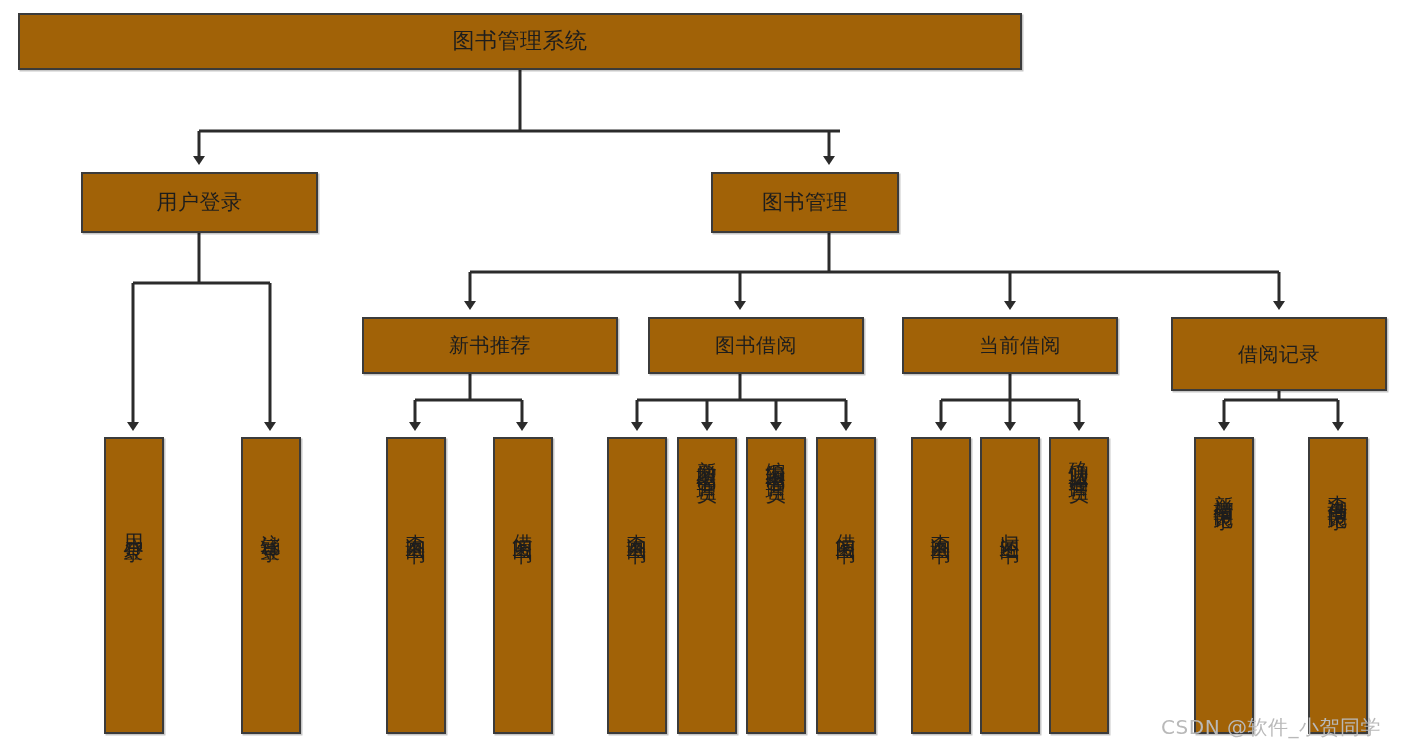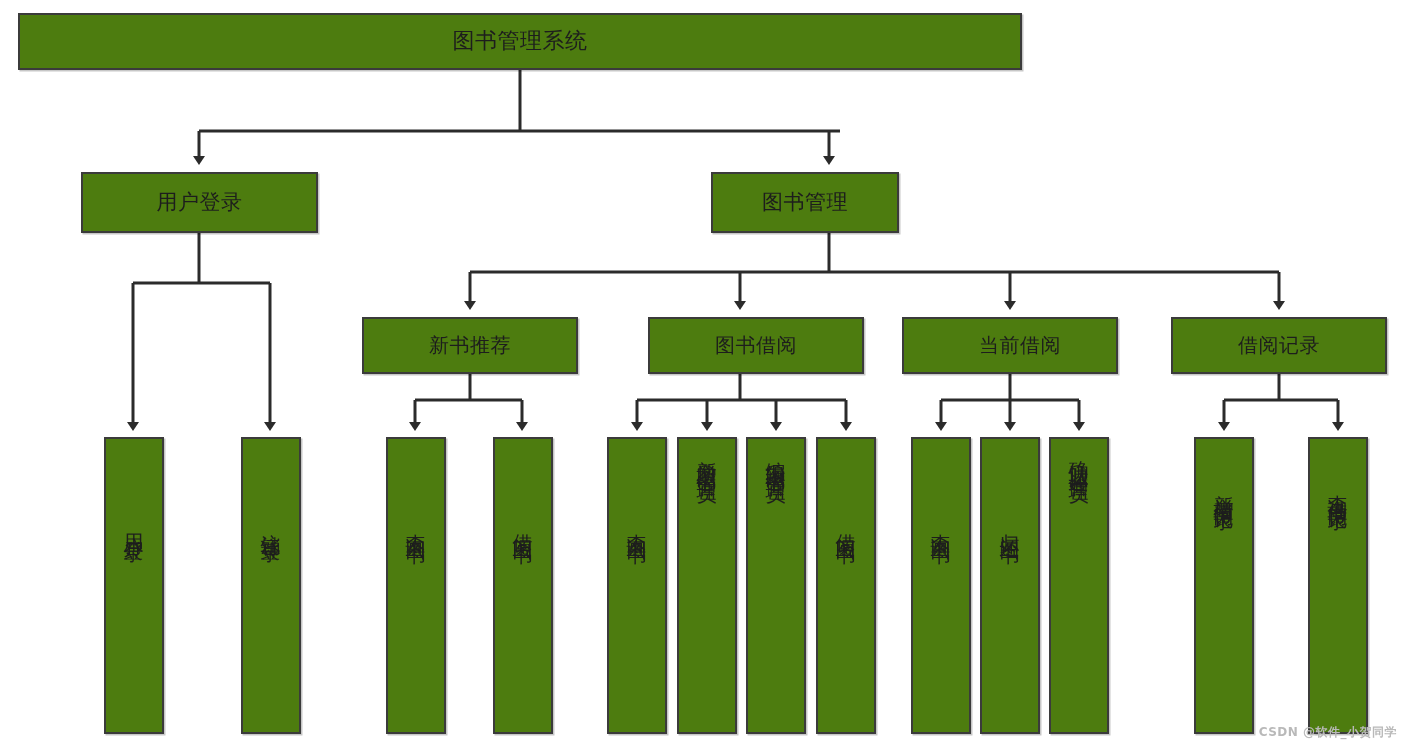--- a/index.html
+++ b/index.html
@@ -17,21 +17,21 @@
   }
   svg.connector-layer{
     position:absolute;
     left:0;top:0;
     width:1405px;height:747px;
     pointer-events:none;
   }
   .node{
     position:absolute;
     box-sizing:border-box;
-    background:#4d7c0f;
+    background:#a16207;
     border:2.5px solid #3b3b3b;
     display:flex;
     align-items:center;
     justify-content:center;
     box-shadow:1.5px 1.5px 0 rgba(0,0,0,0.22);
   }
   .node-label{
     font-size:21px;
     line-height:1.22;
     letter-spacing:0.5px;
@@ -52,28 +52,27 @@
     writing-mode:vertical-rl;
     text-orientation:upright;
     font-size:20px;
     letter-spacing:3.5px;
     line-height:1;
     white-space:nowrap;
     text-align:left;
   }
   .watermark{
     position:absolute;
-    right:8px;
+    right:24px;
     bottom:6px;
-    font-size:12px;
+    font-size:20px;
     color:#b9b9b9;
     letter-spacing:0.5px;
     user-select:none;
     white-space:nowrap;
-    font-weight:bold;
   }
 </style>
 </head>
 <body>
 
 <div id="diagram-canvas">
 
   <svg class="connector-layer" viewBox="0 0 1405 747" xmlns="http://www.w3.org/2000/svg">
     <defs>
       <marker id="arrow" markerWidth="10" markerHeight="12" refX="2" refY="6" orient="auto" markerUnits="userSpaceOnUse">
@@ -128,30 +127,30 @@
     <span class="node-label">图书管理系统</span>
   </div>
 
   <div class="node level2" style="left:81px;top:172px;width:237px;height:61px;">
     <span class="node-label">用户登录</span>
   </div>
   <div class="node level2" style="left:711px;top:172px;width:188px;height:61px;">
     <span class="node-label">图书管理</span>
   </div>
 
-  <div class="node level3" style="left:362px;top:317px;width:216px;height:57px;">
+  <div class="node level3" style="left:362px;top:317px;width:256px;height:57px;">
     <span class="node-label">新书推荐</span>
   </div>
   <div class="node level3" style="left:648px;top:317px;width:216px;height:57px;">
     <span class="node-label">图书借阅</span>
   </div>
   <div class="node level3" style="left:902px;top:317px;width:216px;height:57px;padding-left:20px;">
     <span class="node-label">当前借阅</span>
   </div>
-  <div class="node level3" style="left:1171px;top:317px;width:216px;height:57px;">
+  <div class="node level3" style="left:1171px;top:317px;width:216px;height:74px;">
     <span class="node-label">借阅记录</span>
   </div>
 
   <div class="node leaf" style="left:104px;top:437px;width:60px;height:297px;padding-top:79px;">
     <span class="node-label">用户登录</span>
   </div>
   <div class="node leaf" style="left:241px;top:437px;width:60px;height:297px;padding-top:79px;">
     <span class="node-label">注销登录</span>
   </div>
 

